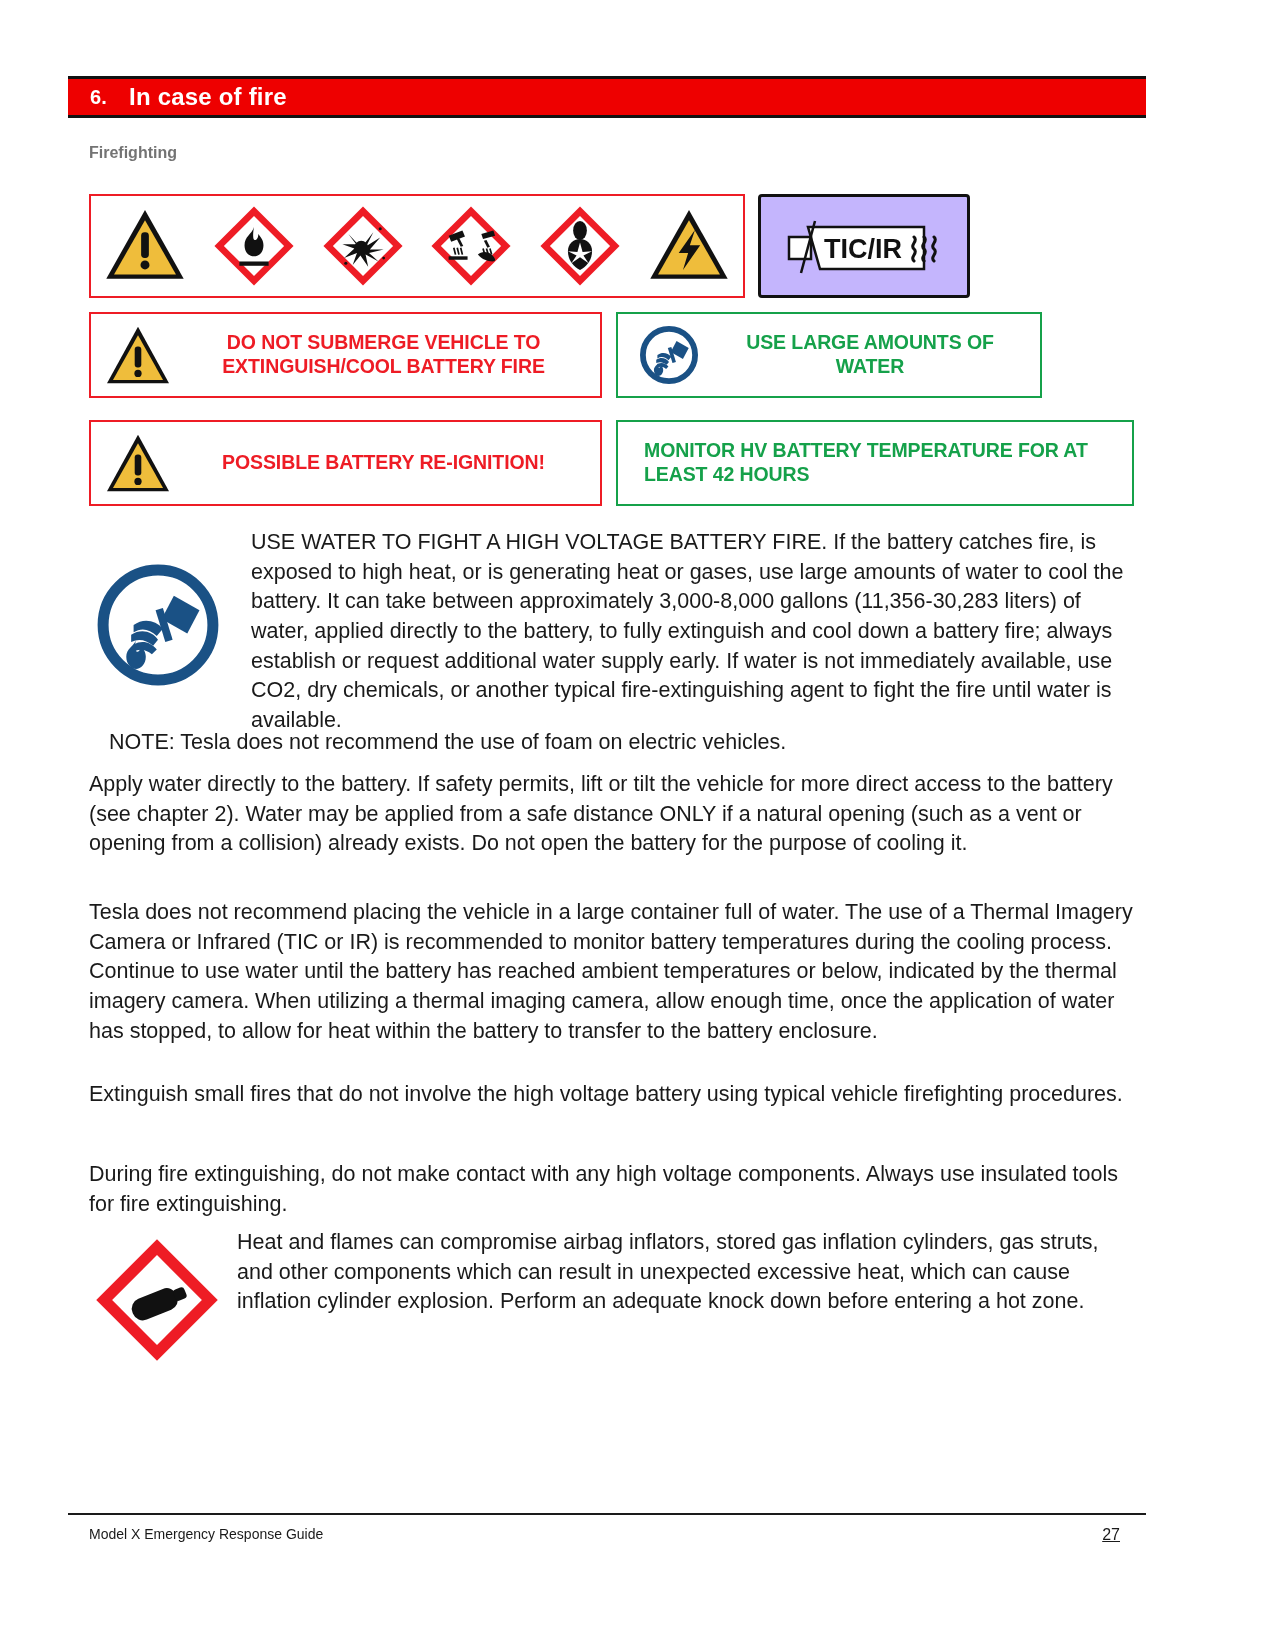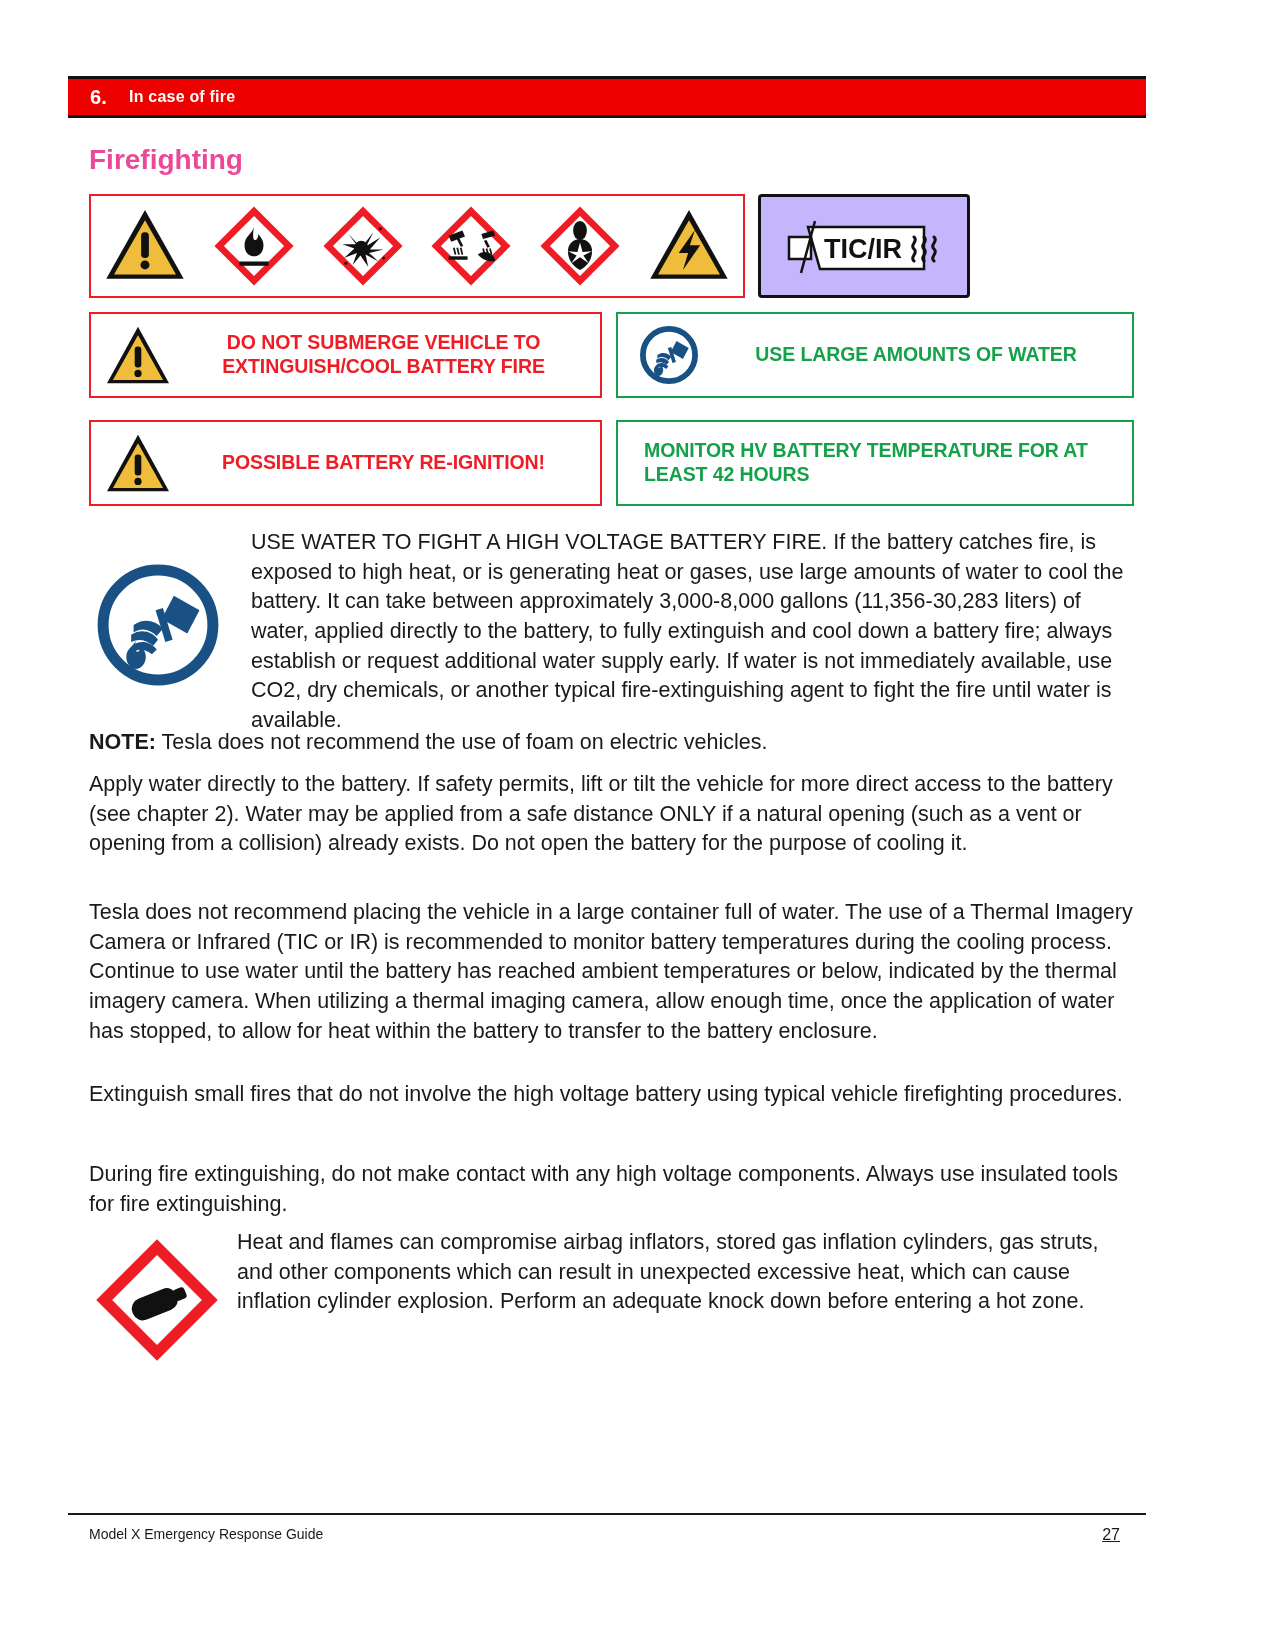--- a/index.html
+++ b/index.html
@@ -18,28 +18,28 @@
     background: #ee0000;
     border-top: 3px solid #111;
     border-bottom: 3px solid #111;
     display: flex; align-items: center;
   }
   .chapter-num {
     color: #fff; font-weight: bold; font-size: 20px;
     margin-left: 22px; letter-spacing: .2px;
   }
   .chapter-title {
-    color: #fff; font-weight: bold; font-size: 16px;
+    color: #fff; font-weight: bold; font-size: 24px;
     margin-left: 22px; letter-spacing: .2px;
   }
 
   
   .section-heading {
     position: absolute; left: 89px; top: 144px;
-    font-size: 28px; font-weight: bold; color: #ec4899;
+    font-size: 16px; font-weight: bold; color: #737373;
   }
 
   
   .picto-strip {
     position: absolute; left: 89px; top: 194px;
     width: 656px; height: 104px;
     border: 2.5px solid #ee1c25;
     display: flex; align-items: center; justify-content: space-around;
     background: #fff;
   }
@@ -57,21 +57,21 @@
   
   .alert {
     position: absolute;
     display: flex; align-items: center;
     background: #fff; padding: 0 10px;
   }
   .alert.red   { border: 2.5px solid #ee1c25; }
   .alert.green { border: 2.5px solid #15a14a; }
 
   .alert-a { left: 89px;  top: 312px; width: 513px; height: 86px; }
-  .alert-b { left: 616px; top: 312px; width: 518px; height: 86px; }
+  .alert-b { left: 616px; top: 312px; width: 426px; height: 86px; }
   .alert-c { left: 89px;  top: 420px; width: 513px; height: 86px; }
   .alert-d { left: 616px; top: 420px; width: 518px; height: 86px; }
 
   .alert-icon { flex: 0 0 auto; width: 66px; height: 62px; margin: 0 6px 0 4px; }
   .alert-icon.circ { width: 58px; height: 58px; margin: 0 12px 0 12px; }
 
   .alert-text {
     font-weight: bold; font-size: 19.5px; line-height: 1.22;
     letter-spacing: -.1px;
   }
@@ -90,21 +90,21 @@
   }
   .water-circle-icon { flex: 0 0 auto; width: 122px; height: 122px; margin: 36px 18px 0 8px; }
   .water-para { flex: 1; padding-left: 14px; }
 
   .p-note  { position: absolute; left: 89px; top: 728px;  width: 1046px; }
   .p-apply { position: absolute; left: 89px; top: 770px;  width: 1046px; }
   .p-tesla { position: absolute; left: 89px; top: 898px;  width: 1046px; }
   .p-exting{ position: absolute; left: 89px; top: 1080px; width: 1046px; }
   .p-during{ position: absolute; left: 89px; top: 1160px; width: 1046px; }
 
-  .note-label { font-weight: bold; }
+  .note-label { font-weight: normal; margin-left: 20px; }
 
   .heat-block {
     position: absolute; left: 89px; top: 1228px; width: 1046px;
     display: flex; align-items: flex-start; justify-content: space-between;
   }
   .gas-diamond { flex: 0 0 auto; width: 132px; height: 132px; margin: 6px 0 0 2px; }
   .heat-para { flex: 1; padding-left: 14px; }
 
   
   .footer-rule {

